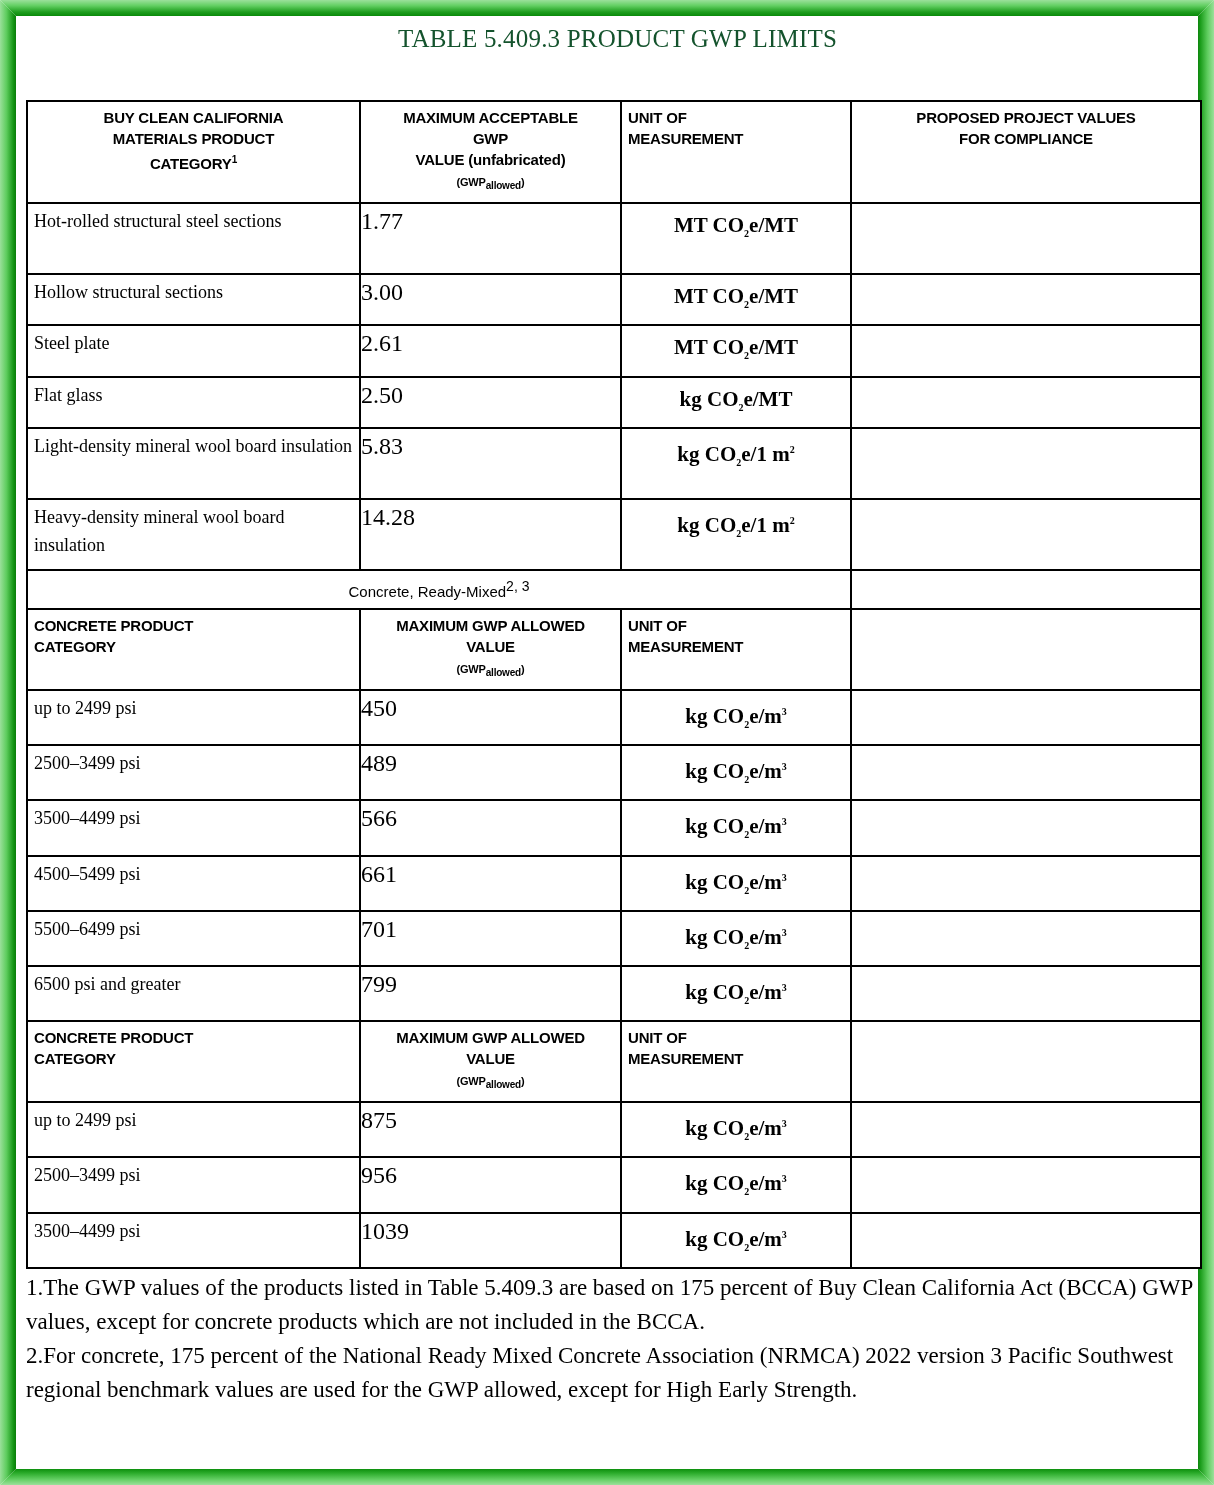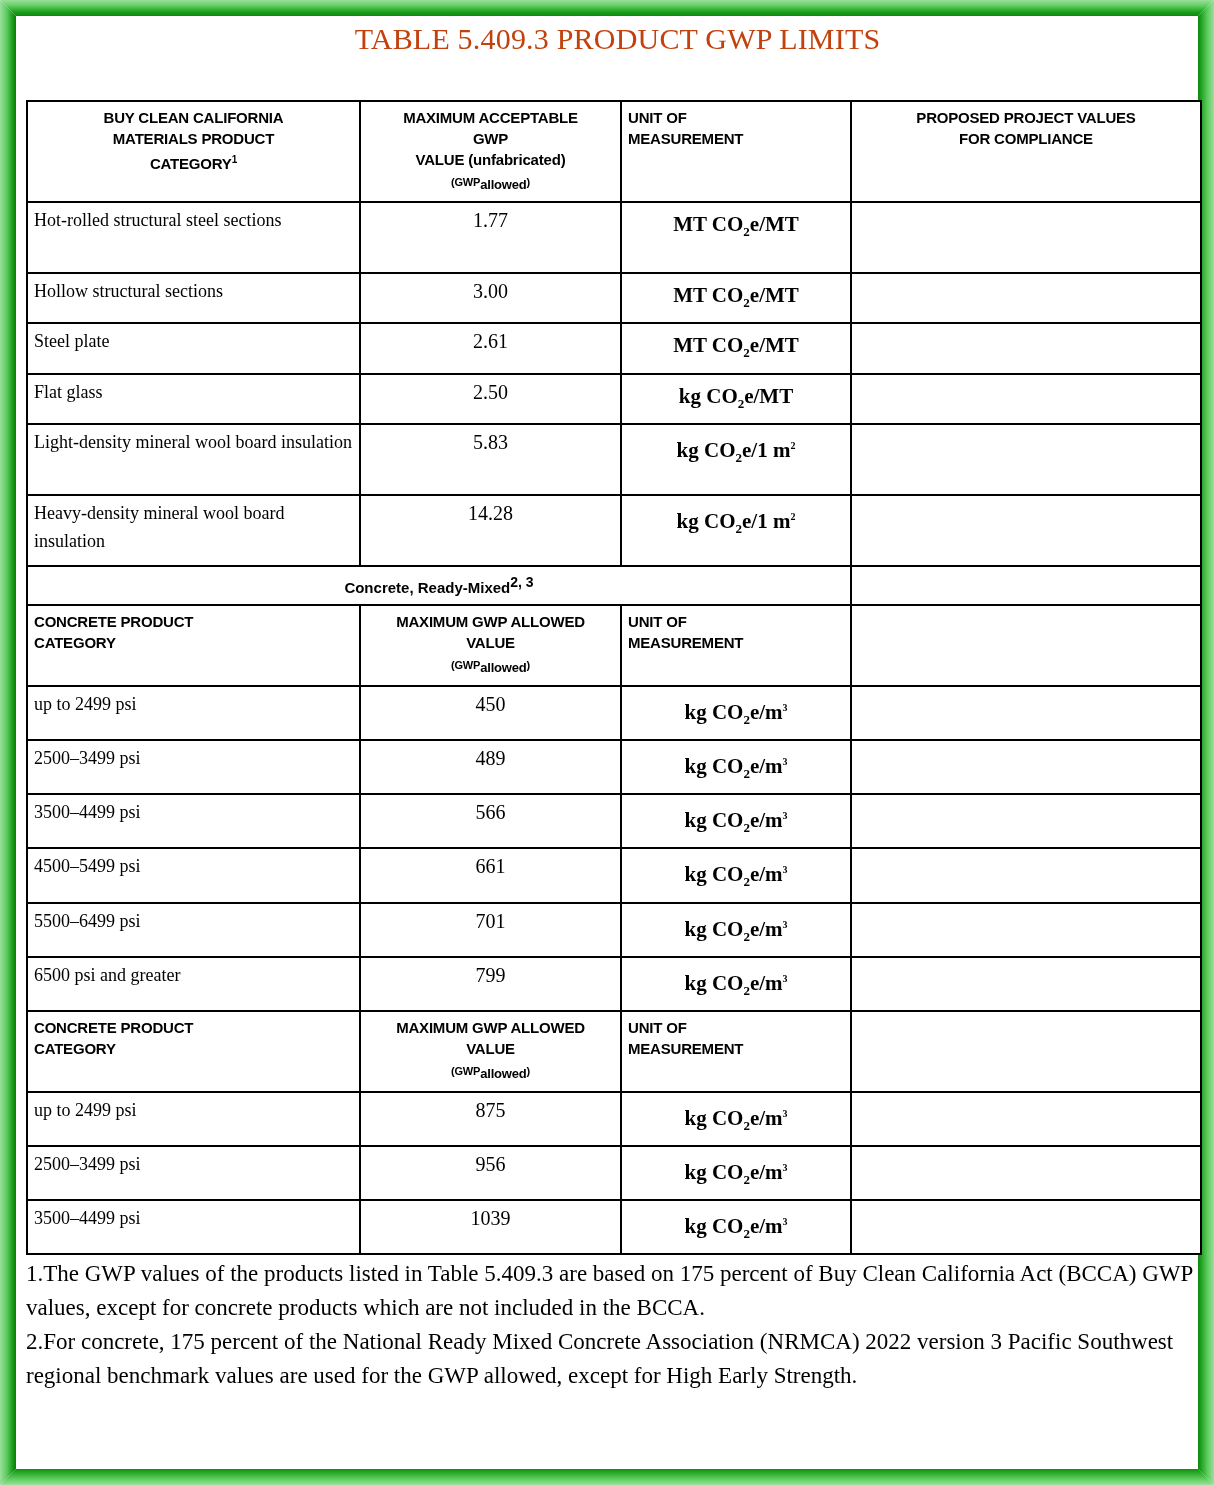--- a/index.html
+++ b/index.html
@@ -42,25 +42,25 @@
     position:absolute;
     left:16px;top:16px;
     width:1182px;height:1453px;
     background:#ffffff;
     box-sizing:border-box;
   }
 
   
   #title{
     text-align:center;
-    font-size:30px;
+    font-size:25px;
     line-height:30px;
     padding-top:8px;
     letter-spacing:.2px;
-    color:#c2410c;
+    color:#14532d;
     padding-left:21px;
   }
 
   
   table.gwp{
     border-collapse:collapse;
     table-layout:fixed;
     width:1174px;
     margin-left:10px;
     margin-top:46px;
@@ -83,43 +83,42 @@
     font-weight:bold;
     font-size:15px;
     line-height:21px;
     letter-spacing:-.2px;
     padding:5px 4px 6px 4px !important;
   }
   .hdr.ctr{text-align:center;}
   .hdr.lft{text-align:left;padding-left:6px !important;margin-top:16px;}
   .sub{font-size:11px;font-weight:bold;display:inline-block;}
   .supn{font-size:10px;vertical-align:super;}
-  .subn{font-size:13px;vertical-align:sub;}
+  .subn{font-size:10px;vertical-align:sub;}
 
   td.cat{
     font-size:18px;line-height:28px;
     padding:3px 0 4px 6px !important;
     text-align:left;
   }
   td.val{
-    font-size:20px;line-height:28px;
+    font-size:24px;line-height:28px;
     padding:3px 0 4px 0 !important;
-    text-align:center;
   }
   td.unit{
     font-size:21px;line-height:30px;
     padding:6px 0 4px 0 !important;
     text-align:center;
     font-weight:bold;
   }
   td.empty{padding:0 !important;}
 
   td.section{
     font-family:"Liberation Sans", sans-serif;
-    font-weight:bold;
+    font-weight:normal;
     font-size:15px;
     line-height:20px;
     text-align:center;
     background:#fff;
     padding:5px 0 6px 0 !important;
   }
   td.graycell{background:#bdbdbd;}
 
   .h2{vertical-align:super;font-size:14px;}
 

